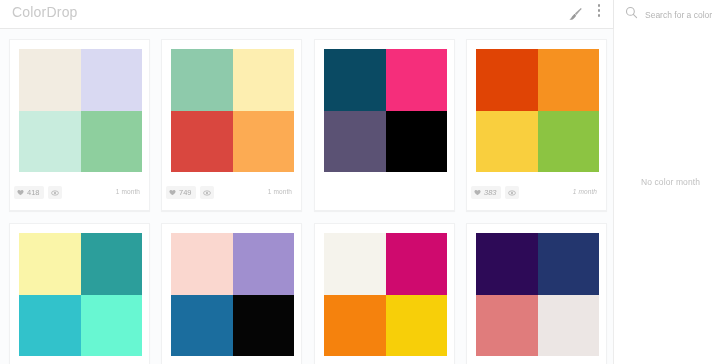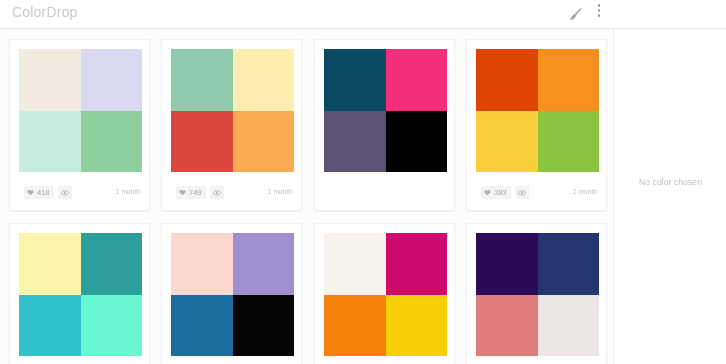--- a/index.html
+++ b/index.html
@@ -103,21 +103,21 @@
     grid-template-columns: 1fr 1fr;
     grid-template-rows: 1fr 1fr;
     overflow:hidden;
   }
   .swatch span { display:block; width:100%; height:100%; }
 
   .card-footer {
     position:absolute; left:0; bottom:0; width:100%; height:34px;
   }
   .meta-left {
-    position:absolute; left:14px; top:10px;
+    position:absolute; left:4px; top:10px;
     display:flex; align-items:center; gap:4px;
   }
   .pill {
     height:13px; min-width:13px;
     display:flex; align-items:center; justify-content:center;
     background:#f4f4f4; border-radius:2px;
     padding:0 3px;
   }
   .pill.likes { padding:0 4px 0 3px; gap:3px; }
   .like-count { font-size:7.5px; color:#a8a8a8; line-height:1; }
@@ -148,24 +148,31 @@
         <path d="M8.55 8.9 L10.25 10.35 L9.55 11.05 L7.85 9.6 Z" fill="#8f8f8f"></path>
       </svg>
     </div>
 
     <div id="kebab-btn">
       <i></i>
       <i></i>
       <i></i>
     </div>
 
+    <div id="search-wrap">
+      <svg id="search-icon" viewBox="0 0 13 13">
+        <circle cx="5.4" cy="5.4" r="3.9" fill="none" stroke="#b9b9b9" stroke-width="1.1"></circle>
+        <line x1="8.3" y1="8.3" x2="11.6" y2="11.6" stroke="#b9b9b9" stroke-width="1.1" stroke-linecap="round"></line>
+      </svg>
+      <input id="search-input" type="text" placeholder="Search for a color" style="">
+    </div>
   </div>
 
   <div id="right-rail">
-    <div id="no-color">No color chosen</div>
+    <div id="no-color">No color month</div>
   </div>
 
   <div id="grid">
 
     <div class="row">
 
       <div class="card c0">
         <div class="swatch">
           <span style="background: rgb(242, 236, 225);"></span>
           <span style="background: rgb(217, 217, 242);"></span>

